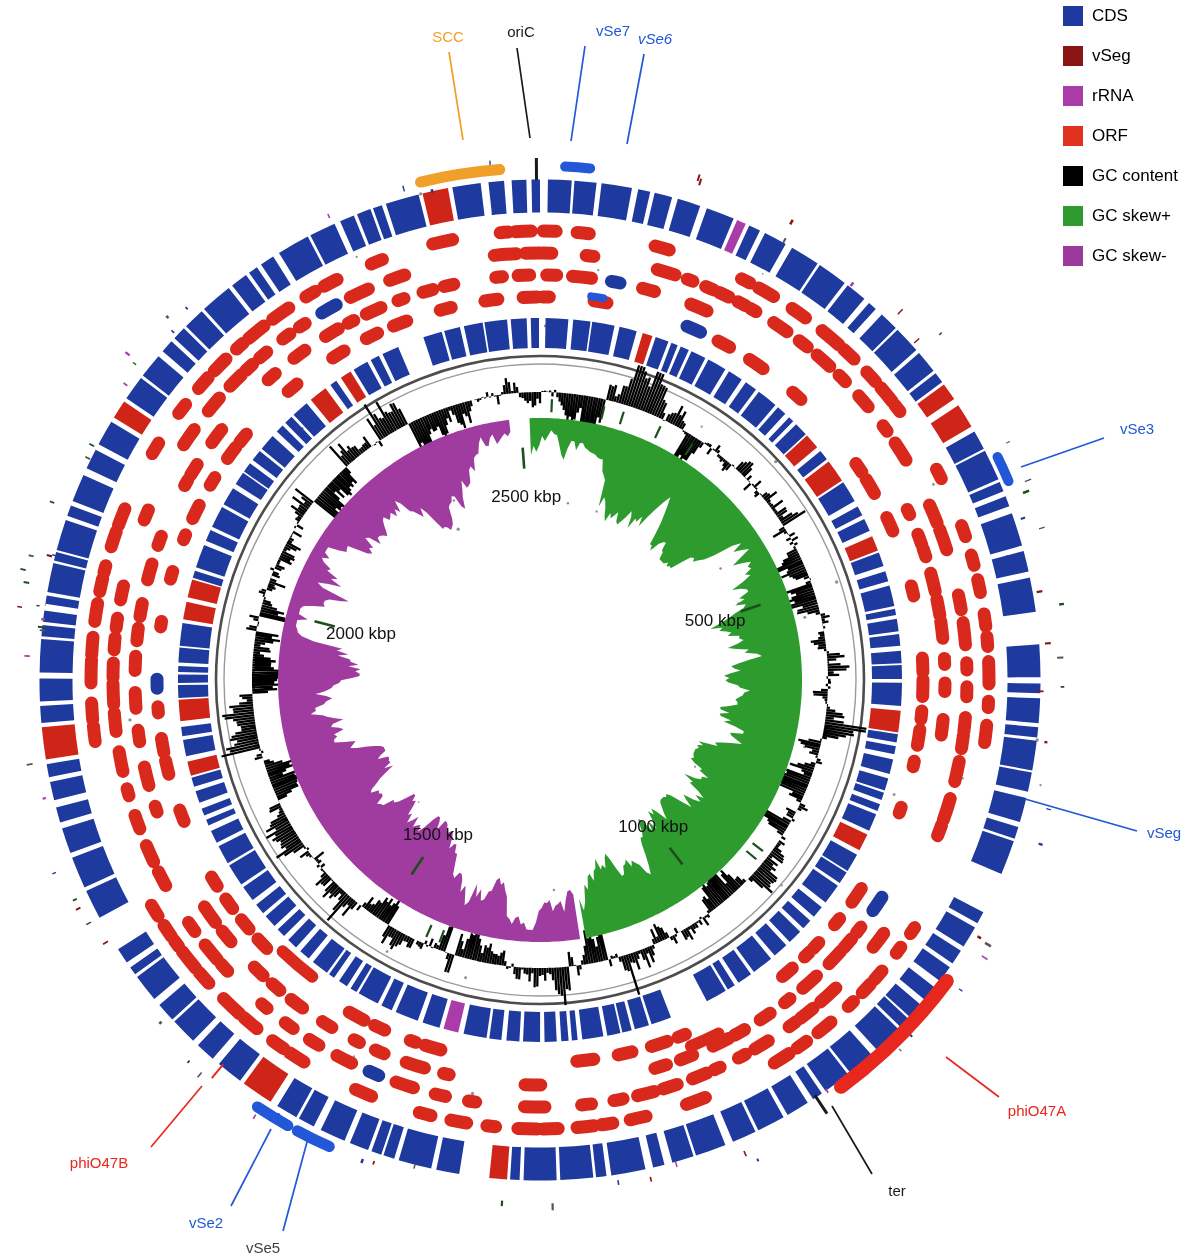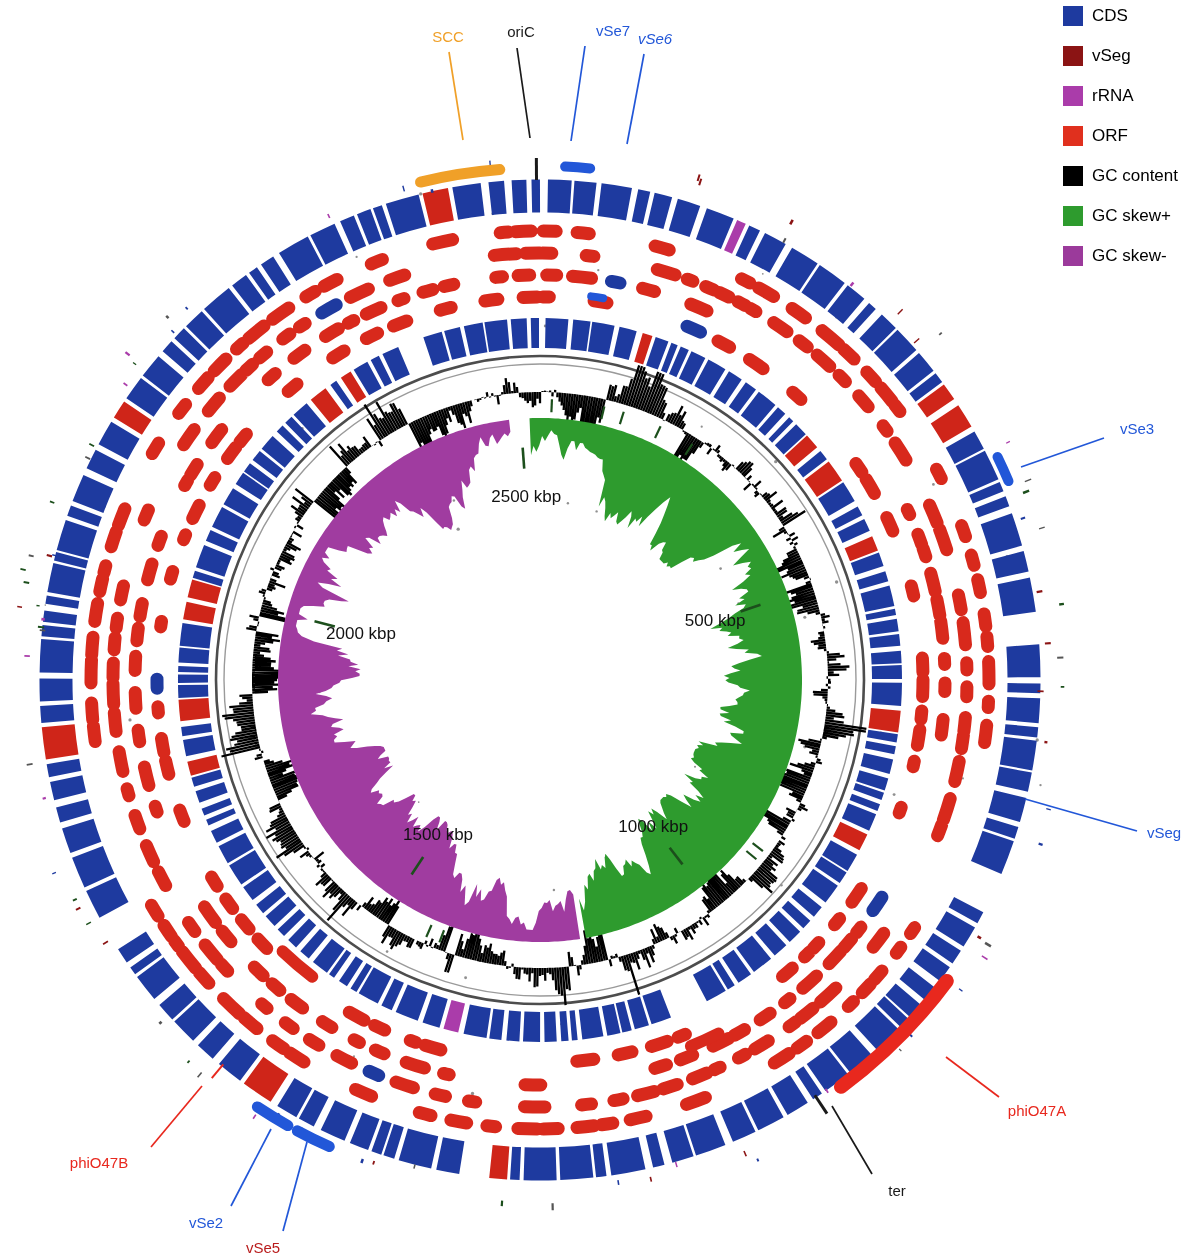--- a/index.html
+++ b/index.html
@@ -224,21 +224,21 @@
       <div class="ann-label" style="left: 448px; top: 36px; color: rgb(240, 160, 40);">SCC</div>
       <div class="ann-label" style="left: 521px; top: 31px; color: rgb(26, 26, 26);">oriC</div>
       <div class="ann-label" style="left: 591px; top: 30px; color: rgb(34, 87, 216); margin-left: 22px;">vSe7</div>
       <div class="ann-label" style="left: 655px; top: 38px; color: rgb(34, 87, 216); font-style: italic;">vSe6</div>
       <div class="ann-label" style="left: 1137px; top: 428px; color: rgb(34, 87, 216);">vSe3</div>
       <div class="ann-label" style="left: 1164px; top: 832px; color: rgb(34, 87, 216);">vSeg</div>
       <div class="ann-label" style="left: 1037px; top: 1110px; color: rgb(232, 40, 30);">phiO47A</div>
       <div class="ann-label" style="left: 897px; top: 1190px; color: rgb(26, 26, 26);">ter</div>
       <div class="ann-label" style="left: 99px; top: 1162px; color: rgb(232, 40, 30);">phiO47B</div>
       <div class="ann-label" style="left: 206px; top: 1222px; color: rgb(34, 87, 216);">vSe2</div>
-      <div class="ann-label" style="left: 263px; top: 1247px; color: #b91c1c; text-align: right;">vSe5</div>
+      <div class="ann-label" style="left: 263px; top: 1247px; color: #404040; text-align: right;">vSe5</div>
     </div>
   <div id="legend">
       <div class="legend-row">
         <div class="legend-swatch" style="background: rgb(30, 58, 159);"></div>
         <span class="legend-label">CDS</span>
       </div>
       <div class="legend-row">
         <div class="legend-swatch" style="background: rgb(139, 20, 20);"></div>
         <span class="legend-label">vSeg</span>
       </div>

